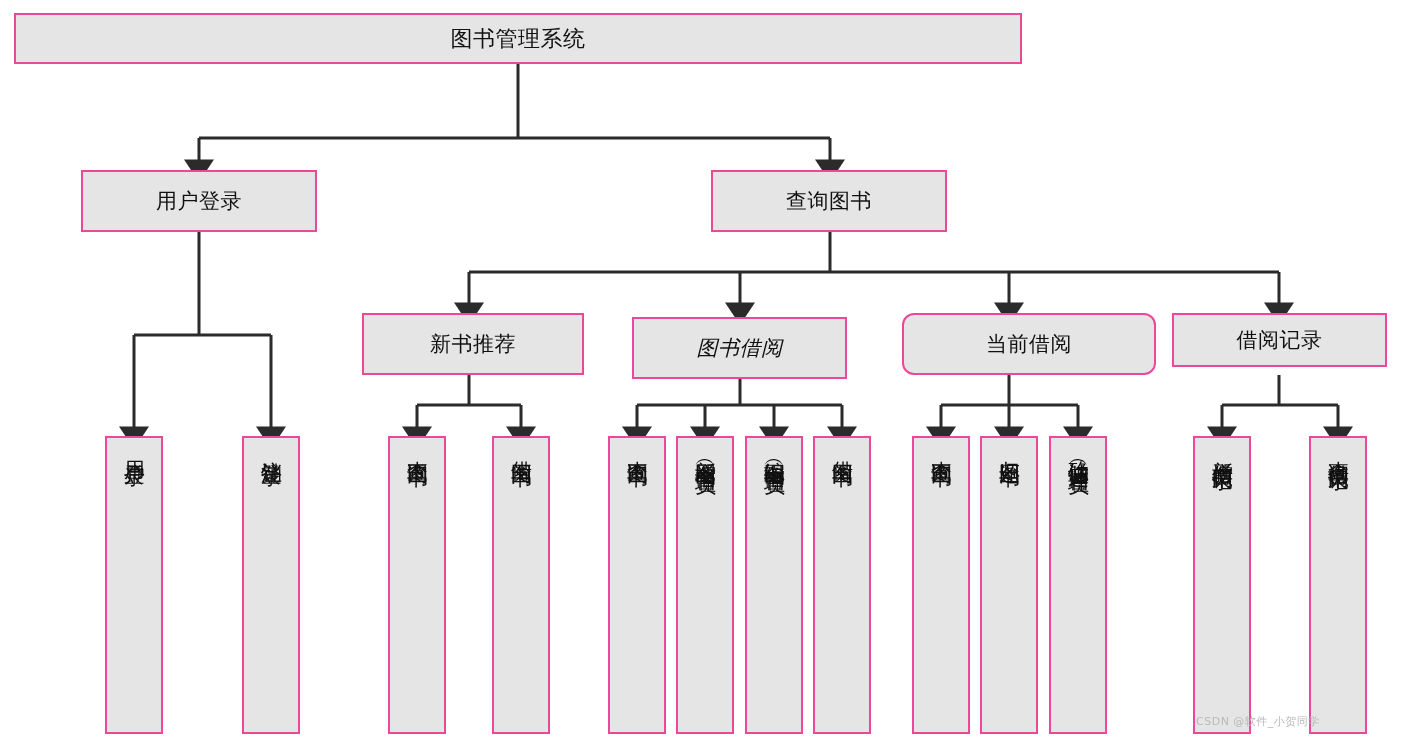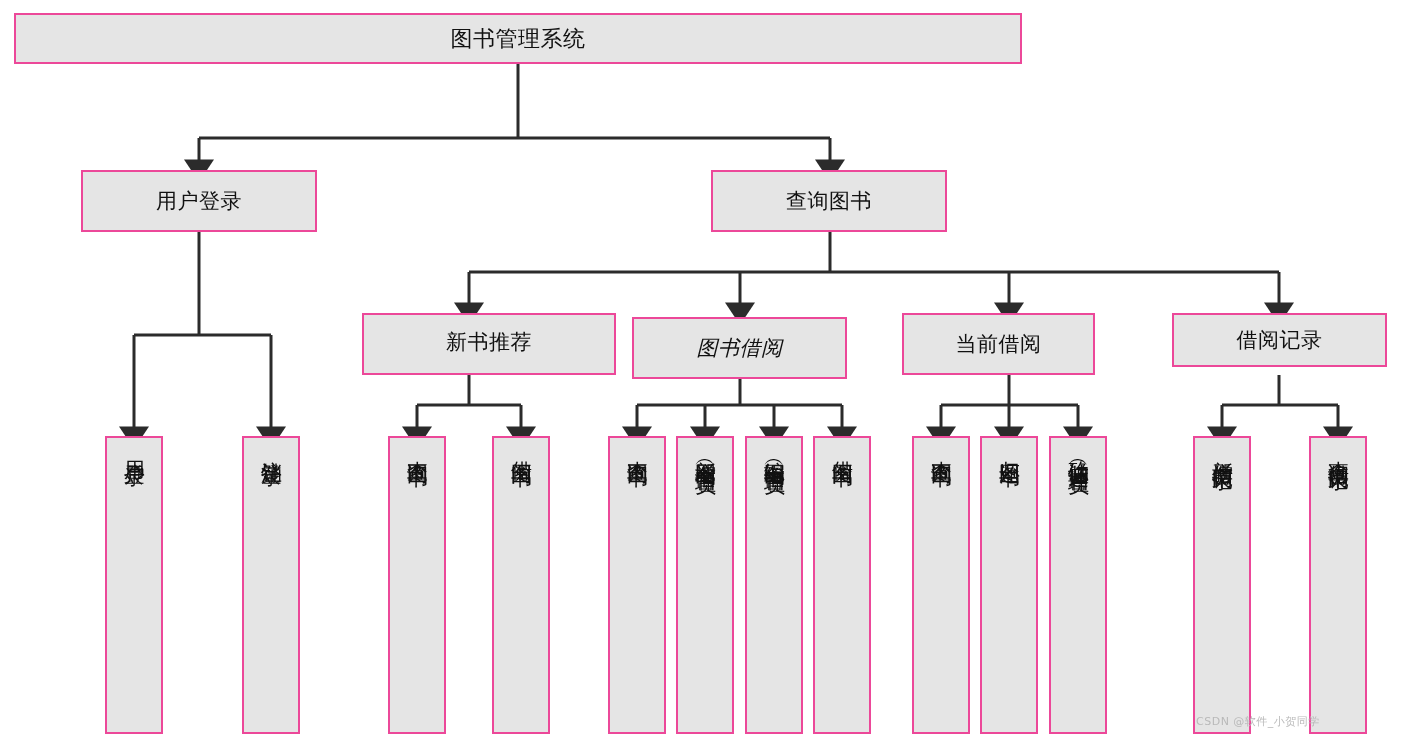--- a/index.html
+++ b/index.html
@@ -135,27 +135,27 @@
     <span class="node-label">图书管理系统</span>
   </div>
 
   <div class="node horiz" style="left:81px; top:170px; width:236px; height:62px;">
     <span class="node-label">用户登录</span>
   </div>
   <div class="node horiz" style="left:711px; top:170px; width:236px; height:62px;">
     <span class="node-label">查询图书</span>
   </div>
 
-  <div class="node horiz" style="left:362px; top:313px; width:254px; height:62px;font-family:Liberation Mono, monospace;">
+  <div class="node horiz" style="left:362px; top:313px; width:222px; height:62px;">
     <span class="node-label">新书推荐</span>
   </div>
   <div class="node horiz" style="left:632px; top:317px; width:215px; height:62px;font-style:italic;">
     <span class="node-label">图书借阅</span>
   </div>
-  <div class="node horiz" style="left:902px; top:313px; width:193px; height:62px;">
+  <div class="node horiz" style="left:902px; top:313px; width:254px; height:62px;border-radius:12px;">
     <span class="node-label">当前借阅</span>
   </div>
   <div class="node horiz" style="left:1172px; top:313px; width:215px; height:54px;">
     <span class="node-label">借阅记录</span>
   </div>
 
   <div class="node vert" style="left:105px; top:436px; width:58px; height:298px;">
     <span class="node-label">用户登录</span>
   </div>
   <div class="node vert" style="left:242px; top:436px; width:58px; height:298px;">

